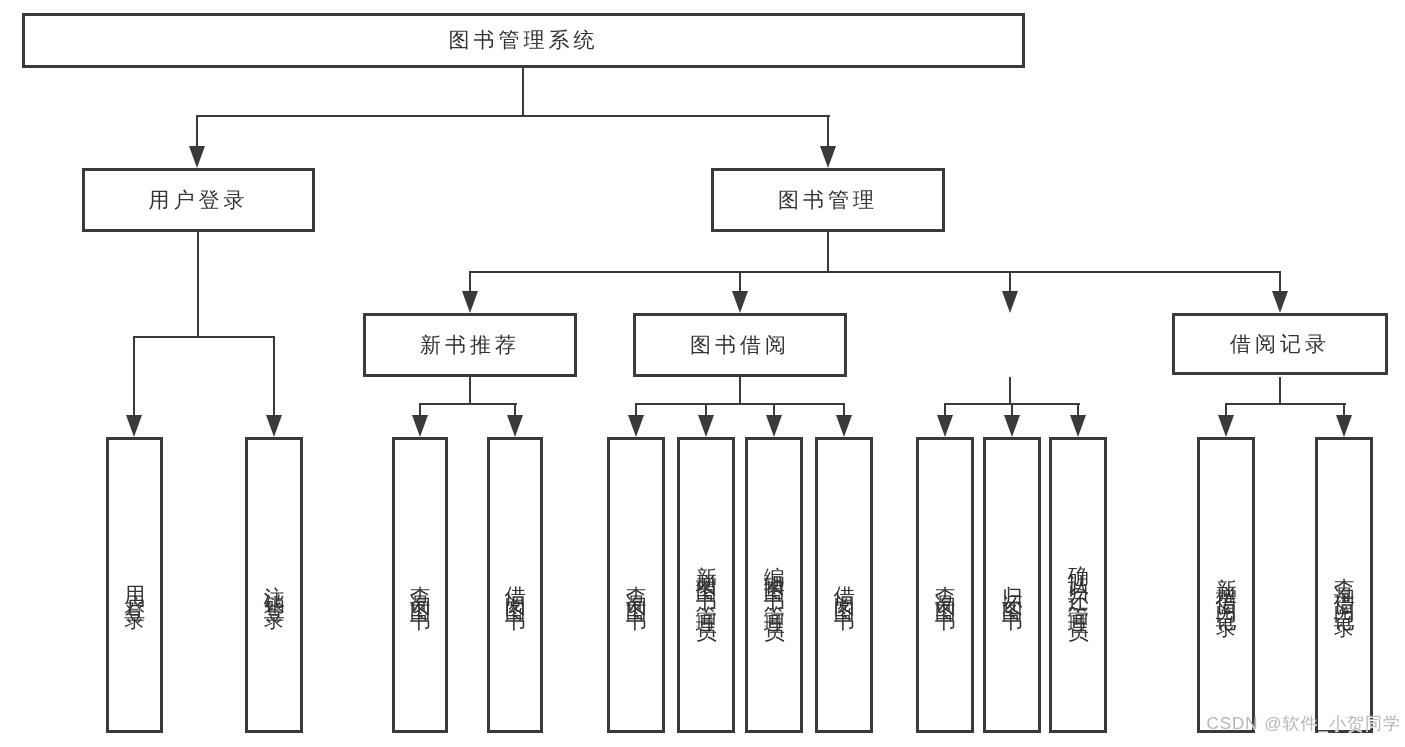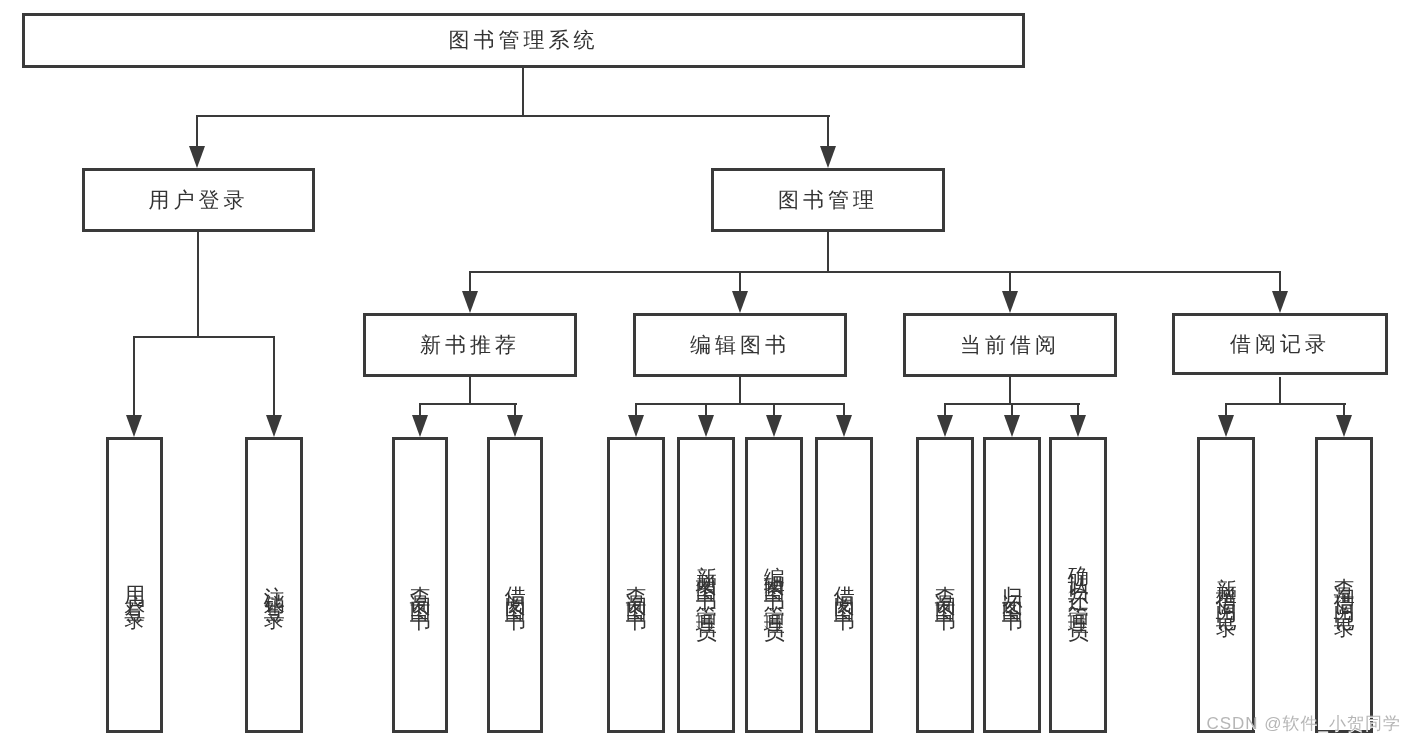--- a/index.html
+++ b/index.html
@@ -39,23 +39,22 @@
 <div class="canvas">
 
   <div class="box" style="left:22px;top:13px;width:1003px;height:55px">图书管理系统</div>
 
   <div class="box" style="left:82px;top:168px;width:233px;height:64px">用户登录</div>
 
   <div class="box" style="left:363px;top:313px;width:214px;height:64px">新书推荐</div>
 
   <div class="box" style="left:711px;top:168px;width:234px;height:64px">图书管理</div>
 
-  <div class="box" style="left:633px;top:313px;width:214px;height:64px">编辑图书</div>
+  <div class="box" style="left:633px;top:313px;width:214px;height:64px">图书借阅</div>
 
-  <div class="box" style="left:903px;top:313px;width:214px;height:64px">当前借阅</div>
 
   <div class="box" style="left:1172px;top:313px;width:216px;height:62px">借阅记录</div>
 
   <div class="box vbox" style="left:106px;top:437px;width:57px;height:296px">用户登录</div>
   <div class="box vbox" style="left:245px;top:437px;width:58px;height:296px">注销登录</div>
 
   <div class="box vbox" style="left:392px;top:437px;width:56px;height:296px">查询图书</div>
   <div class="box vbox" style="left:487px;top:437px;width:56px;height:296px">借阅图书</div>
 
   <div class="box vbox" style="left:607px;top:437px;width:58px;height:296px">查询图书</div>

